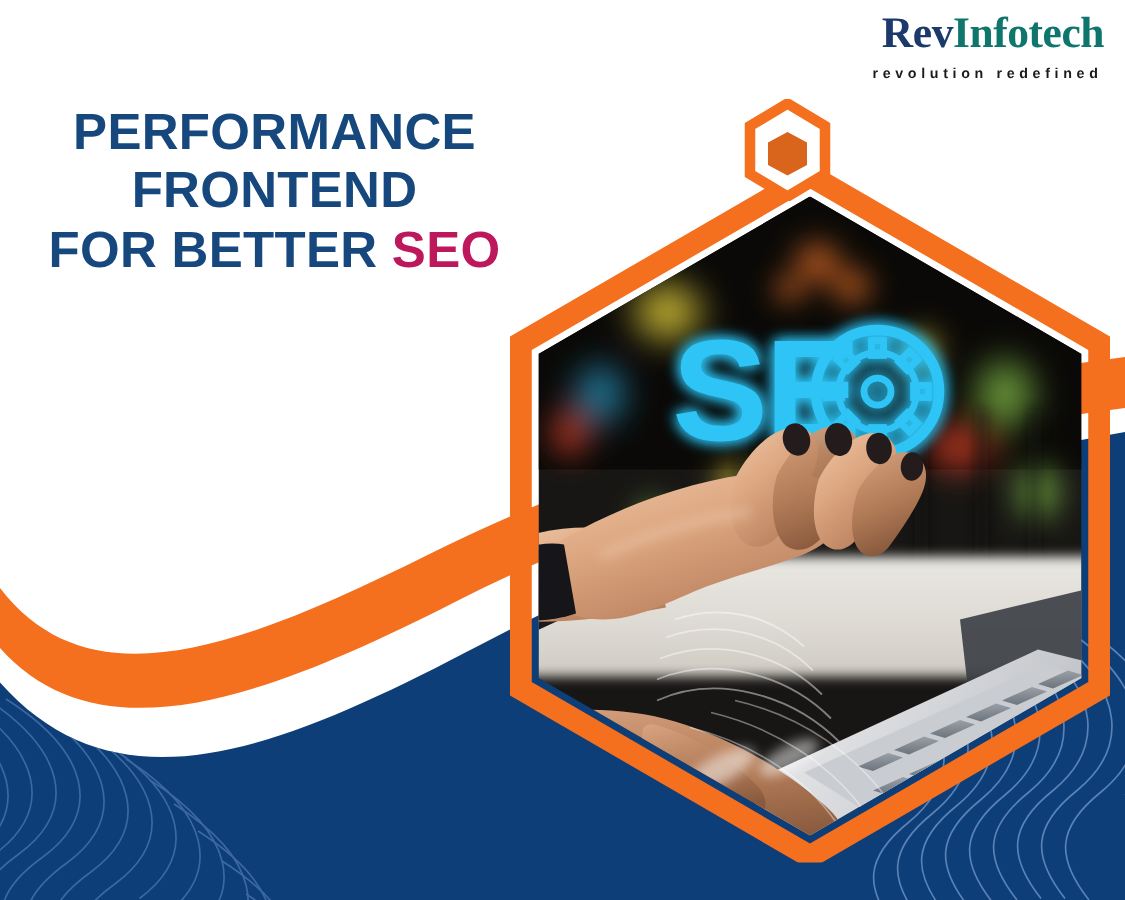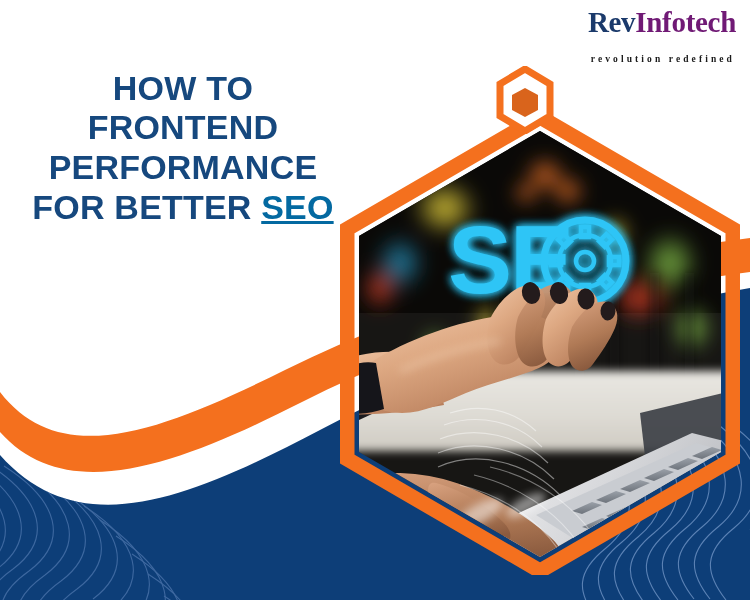--- a/index.html
+++ b/index.html
@@ -35,24 +35,24 @@
     z-index: 40;
   }
   #logo .logo-word {
     font-family: "Liberation Serif", serif;
     font-weight: bold;
     font-size: 29px;
     letter-spacing: -0.3px;
     white-space: nowrap;
   }
   #logo .logo-rev { color: #1b3a6b; margin-left: 35px; }
-  #logo .logo-infotech { color: #701a75; }
+  #logo .logo-infotech { color: #0f766e; }
   #logo .logo-tagline {
-    margin-top: 18px;
-    font-family: Liberation Serif, serif;
+    margin-top: 8px;
+    font-family: Liberation Sans, sans-serif;
     font-weight: bold;
     font-size: 9.5px;
     letter-spacing: 3.1px;
     color: #1a1a1a;
     white-space: nowrap;
     padding-right: 1px;
   }
 
   
   #headline {
@@ -63,21 +63,21 @@
     z-index: 30;
     text-align: center;
     font-weight: bold;
     font-size: 34px;
     line-height: 1.165;
     letter-spacing: 0.2px;
     color: #16487e;
     text-transform: uppercase;
   }
   #headline .ln { display: block; white-space: nowrap; }
-  #headline .accent { color: #0369a1; text-decoration: underline; }
+  #headline .accent { color: #be185d; }
 
   
   #hex-wrap {
     position: absolute;
     left: 340px;
     top: 113px;
     width: 400px;
     height: 462px;
     z-index: 20;
   }
@@ -149,23 +149,22 @@
       </g>
     </svg>
   </div>
 
   <div id="logo">
     <div class="logo-word"><span class="logo-rev">Rev</span><span class="logo-infotech">Infotech</span></div>
     <div class="logo-tagline">revolution redefined</div>
   </div>
 
   <h1 id="headline">
-    <span class="ln">HOW TO</span>
+    <span class="ln">PERFORMANCE</span>
     <span class="ln">FRONTEND</span>
-    <span class="ln">PERFORMANCE</span>
     <span class="ln"><span>FOR BETTER </span><span class="accent">SEO</span></span>
   </h1>
 
   <div id="hex-wrap">
     <svg class="photo-scene" width="400" height="462" viewBox="0 0 400 462" xmlns="http://www.w3.org/2000/svg">
       <defs>
 
         <clipPath id="hexInner">
           <polygon points="200,18 381,123 381,339 200,444 19,339 19,123"></polygon>
         </clipPath>

